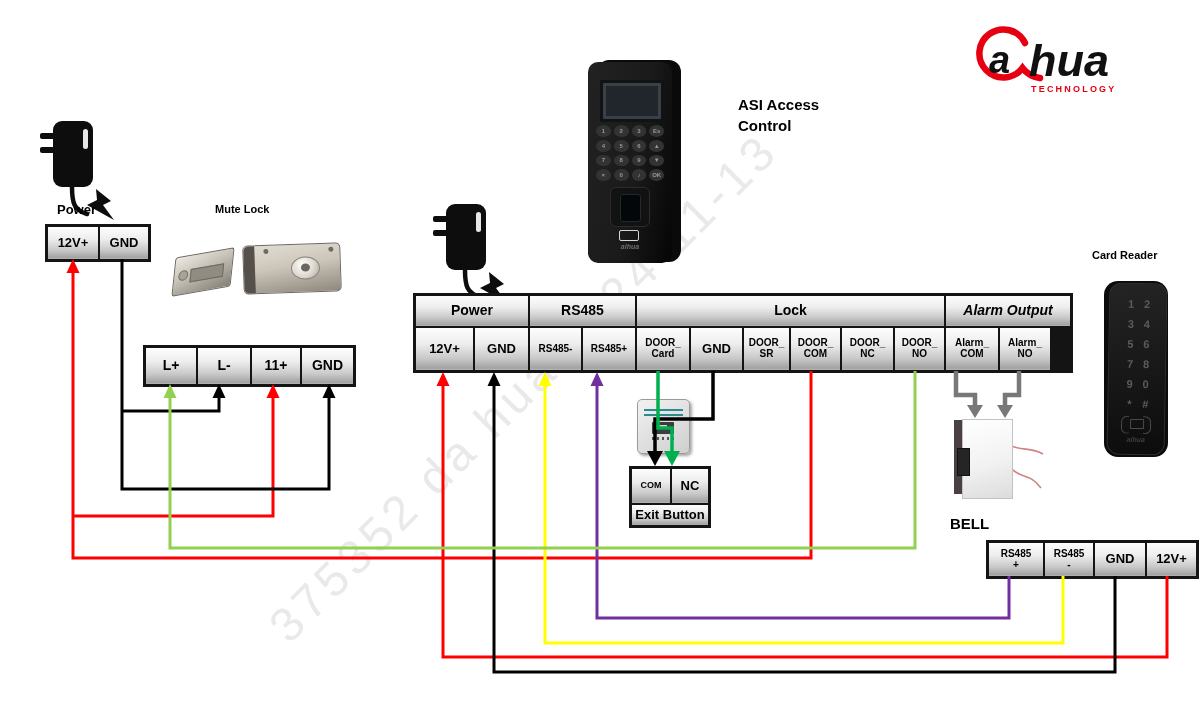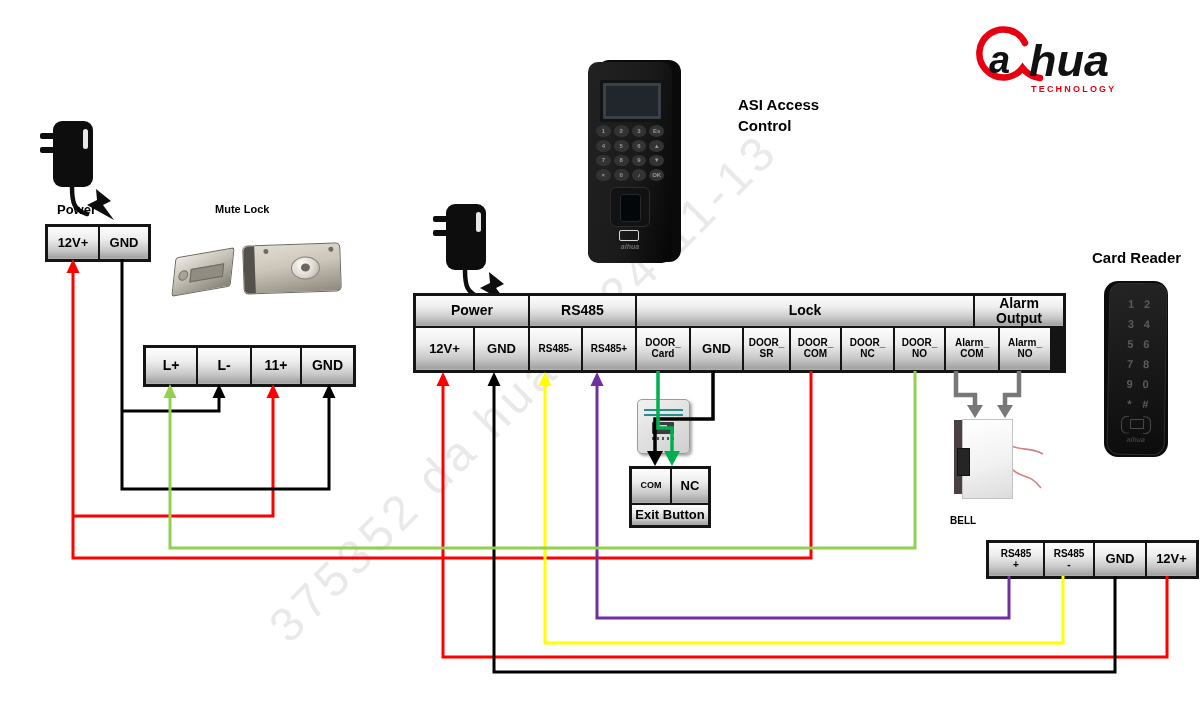--- a/index.html
+++ b/index.html
@@ -174,22 +174,22 @@
   </div>
   <div class="lbl" style="left:738px;top:94px;width:104px;text-align:left;font-size:15px;line-height:1.4;">
     <div>ASI  Access</div>
     <div>Control</div>
   </div>
 
   <div class="strip" style="left:413px;top:293px;">
     <div class="srow hdr">
       <div class="cell fs14" style="width:112px;height:30px;">Power</div>
       <div class="cell fs14" style="width:107px;height:30px;">RS485</div>
-      <div class="cell fs14" style="width:338px;height:30px;">Lock</div>
-      <div class="cell fs14" style="width:90px;height:30px;">Alarm Output</div>
+      <div class="cell fs14" style="width:309px;height:30px;">Lock</div>
+      <div class="cell fs14" style="width:126px;height:30px;font-style:italic;">Alarm Output</div>
     </div>
     <div class="srow">
       <div class="cell fs13" style="width:57px;height:42px;">
           <span>12V+</span>
         </div>
       <div class="cell fs13" style="width:55px;height:42px;">
           <span>GND</span>
         </div>
       <div class="cell fs10" style="width:53px;height:42px;">
           <span>RS485-</span>
@@ -252,39 +252,39 @@
       <div class="cell fs13" style="width:38px;height:34px;">NC</div>
     </div>
     <div class="srow">
       <div class="cell fs13" style="width:76px;height:20px;">Exit Button</div>
     </div>
   </div>
 
   <div id="bell-side"></div>
   <div id="bell-front"></div>
   <div id="bell-striker"></div>
-  <div class="lbl" style="left:950px;top:515px;font-size:10px;">BELL</div>
+  <div class="lbl" style="left:950px;top:515px;font-size:15px;">BELL</div>
   <div class="tblock" style="left:986px;top:540px;">
     <div class="cell fs10" style="width:54px;height:33px;">
         <span>RS485</span>
         <span>+</span>
       </div>
     <div class="cell fs10" style="width:50px;height:33px;">
         <span>RS485</span>
         <span>-</span>
       </div>
     <div class="cell fs13" style="width:52px;height:33px;">
         <span>GND</span>
       </div>
     <div class="cell fs13" style="width:51px;height:33px;">
         <span>12V+</span>
       </div>
   </div>
 
-  <div class="lbl" style="left:1092px;top:249px;font-size:15px;">Card Reader</div>
+  <div class="lbl" style="left:1092px;top:249px;font-size:11px;">Card Reader</div>
   <div id="cr-back"></div>
   <div id="cr-front">
     <div id="cr-keys">
         <span>1</span>
         <span>2</span>
         <span>3</span>
         <span>4</span>
         <span>5</span>
         <span>6</span>
         <span>7</span>

